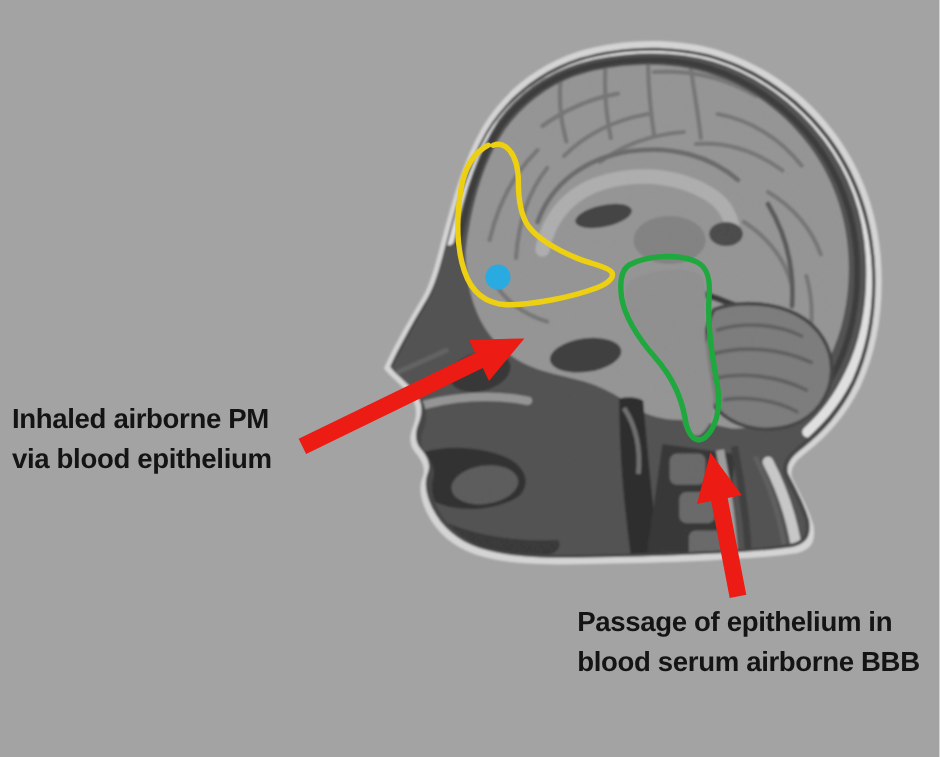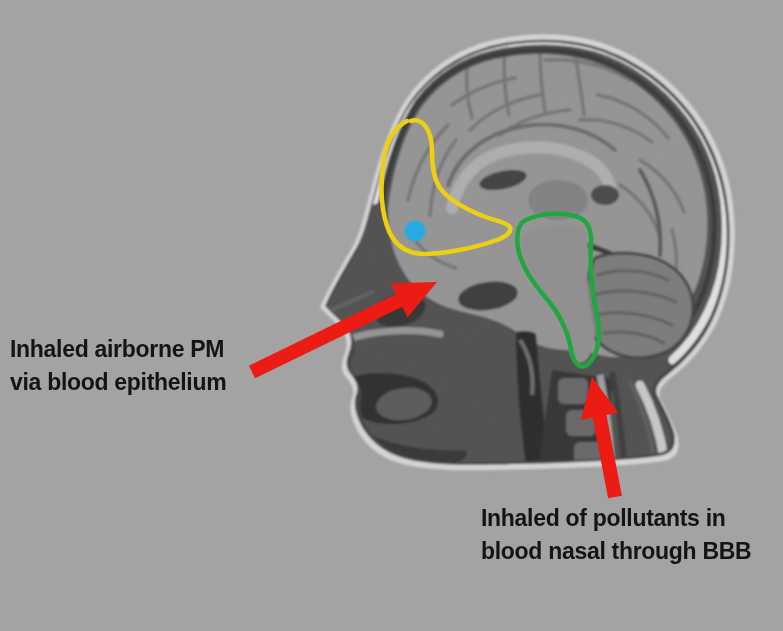--- a/index.html
+++ b/index.html
@@ -170,17 +170,17 @@
 
   <polygon fill="#EC1B13" points="608.1,498.3 592.6,417.6 580.8,419.9 592,377 618.2,412.7 606.4,415.0 621.9,495.7"></polygon>
 </svg>
 
   <div class="fig-label" id="label-nasal">
     <div>Inhaled airborne PM</div>
     <div>via blood epithelium</div>
   </div>
 
   <div class="fig-label" id="label-bbb">
-    <div>Inhaled of pollutants in</div>
-    <div>blood nasal through BBB</div>
+    <div>Passage of epithelium in</div>
+    <div>blood serum airborne BBB</div>
   </div>
 
 </div>
 
 </body></html>

